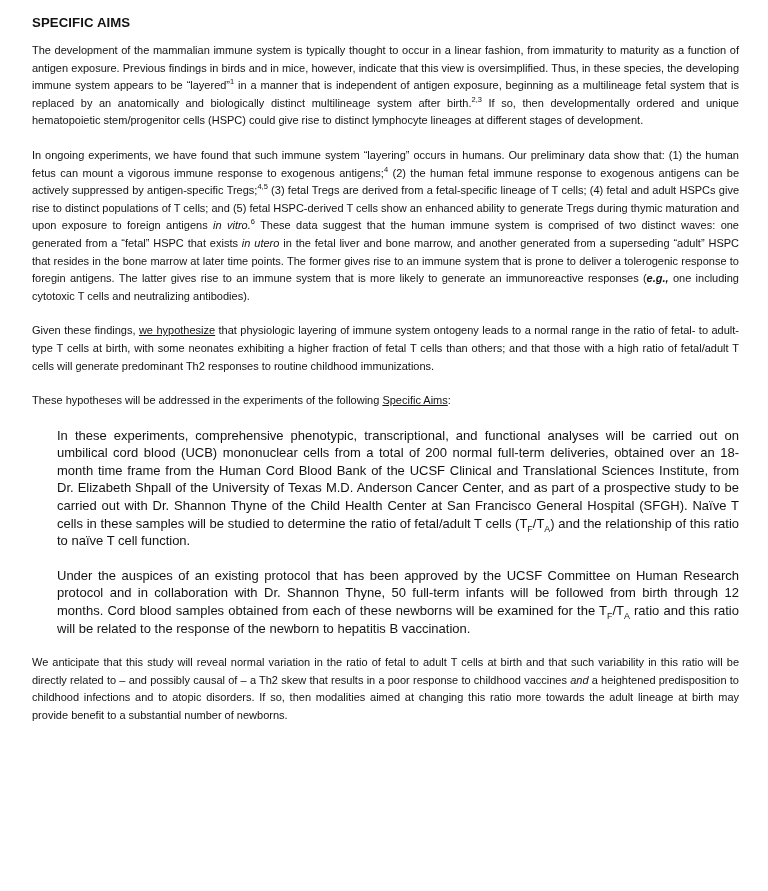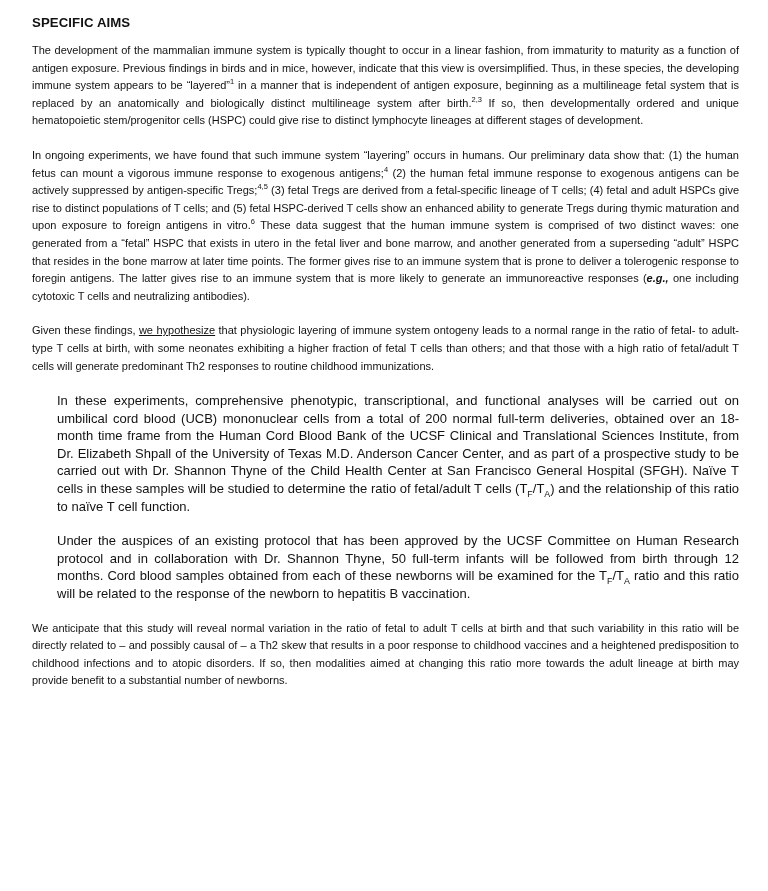--- a/index.html
+++ b/index.html
@@ -50,21 +50,21 @@
     text-align: left;
     margin: 0;
   }
   .aim-body {
     font-size: 13px;
     line-height: 17.6px;
     text-align: justify;
     margin: 0;
   }
   .u { text-decoration: underline; }
-  .it { }
+  .it { font-style: italic; }
   .bi { font-style: italic; font-weight: bold; }
   sup {
     font-size: 0.68em;
     line-height: 0;
     vertical-align: super;
   }
   sub {
     font-size: 0.68em;
     line-height: 0;
     vertical-align: sub;
@@ -76,20 +76,21 @@
 <div class="page">
 
   <h1 class="doc-heading">SPECIFIC AIMS</h1>
 
   <p class="body-par"><span>The development of the mammalian immune system is typically thought to occur in a linear fashion, from immaturity to maturity as a function of antigen exposure. Previous findings in birds and in mice, however, indicate that this view is oversimplified. Thus, in these species, the developing immune system appears to be “layered”</span><sup>1</sup><span> in a manner that is independent of antigen exposure, beginning as a multilineage fetal system that is replaced by an anatomically and biologically distinct multilineage system after birth.</span><sup>2,3</sup><span> If so, then developmentally ordered and unique hematopoietic stem/progenitor cells (HSPC) could give rise to distinct lymphocyte lineages at different stages of development.</span></p>
 
   <p class="body-par"><span>In ongoing experiments, we have found that such immune system “layering” occurs in humans. Our preliminary data show that: (1) the human fetus can mount a vigorous immune response to exogenous antigens;</span><sup>4</sup><span> (2) the human fetal immune response to exogenous antigens can be actively suppressed by antigen-specific Tregs;</span><sup>4,5</sup><span> (3) fetal Tregs are derived from a fetal-specific lineage of T cells; (4) fetal and adult HSPCs give rise to distinct populations of T cells; and (5) fetal HSPC-derived T cells show an enhanced ability to generate Tregs during thymic maturation and upon exposure to foreign antigens </span><span class="it">in vitro.</span><sup>6</sup><span> These data suggest that the human immune system is comprised of two distinct waves: one generated from a “fetal” HSPC that exists </span><span class="it">in utero</span><span> in the fetal liver and bone marrow, and another generated from a superseding “adult” HSPC that resides in the bone marrow at later time points. The former gives rise to an immune system that is prone to deliver a tolerogenic response to foregin antigens. The latter gives rise to an immune system that is more likely to generate an immunoreactive responses (</span><span class="bi">e.g.,</span><span> one including cytotoxic T cells and neutralizing antibodies).</span></p>
 
   <p class="body-par"><span>Given these findings, </span><span class="u">we hypothesize</span><span> that physiologic layering of immune system ontogeny leads to a normal range in the ratio of fetal- to adult-type T cells at birth, with some neonates exhibiting a higher fraction of fetal T cells than others; and that those with a high ratio of fetal/adult T cells will generate predominant Th2 responses to routine childhood immunizations.</span></p>
 
+  <p class="body-par"><span>These hypotheses will be addressed in the experiments of the following </span><span class="u">Specific Aims</span><span>:</span></p>
 
   <div class="aim-block">
     <p class="aim-body"><span>In these experiments, comprehensive phenotypic, transcriptional, and functional analyses will be carried out on umbilical cord blood (UCB) mononuclear cells from a total of 200 normal full-term deliveries, obtained over an 18-month time frame from the Human Cord Blood Bank of the UCSF Clinical and Translational Sciences Institute, from Dr. Elizabeth Shpall of the University of Texas M.D. Anderson Cancer Center, and as part of a prospective study to be carried out with Dr. Shannon Thyne of the Child Health Center at San Francisco General Hospital (SFGH). Naïve T cells in these samples will be studied to determine the ratio of fetal/adult T cells (T</span><sub>F</sub><span>/T</span><sub>A</sub><span>) and the relationship of this ratio to naïve T cell function.</span></p>
   </div>
 
   <div class="aim-block">
     <p class="aim-body"><span>Under the auspices of an existing protocol that has been approved by the UCSF Committee on Human Research protocol and in collaboration with Dr. Shannon Thyne, 50 full-term infants will be followed from birth through 12 months. Cord blood samples obtained from each of these newborns will be examined for the T</span><sub>F</sub><span>/T</span><sub>A</sub><span> ratio and this ratio will be related to the response of the newborn to hepatitis B vaccination.</span></p>
   </div>
 
   <p class="body-par"><span>We anticipate that this study will reveal normal variation in the ratio of fetal to adult T cells at birth and that such variability in this ratio will be directly related to – and possibly causal of – a Th2 skew that results in a poor response to childhood vaccines </span><span class="it">and</span><span> a heightened predisposition to childhood infections and to atopic disorders. If so, then modalities aimed at changing this ratio more towards the adult lineage at birth may provide benefit to a substantial number of newborns.</span></p>

